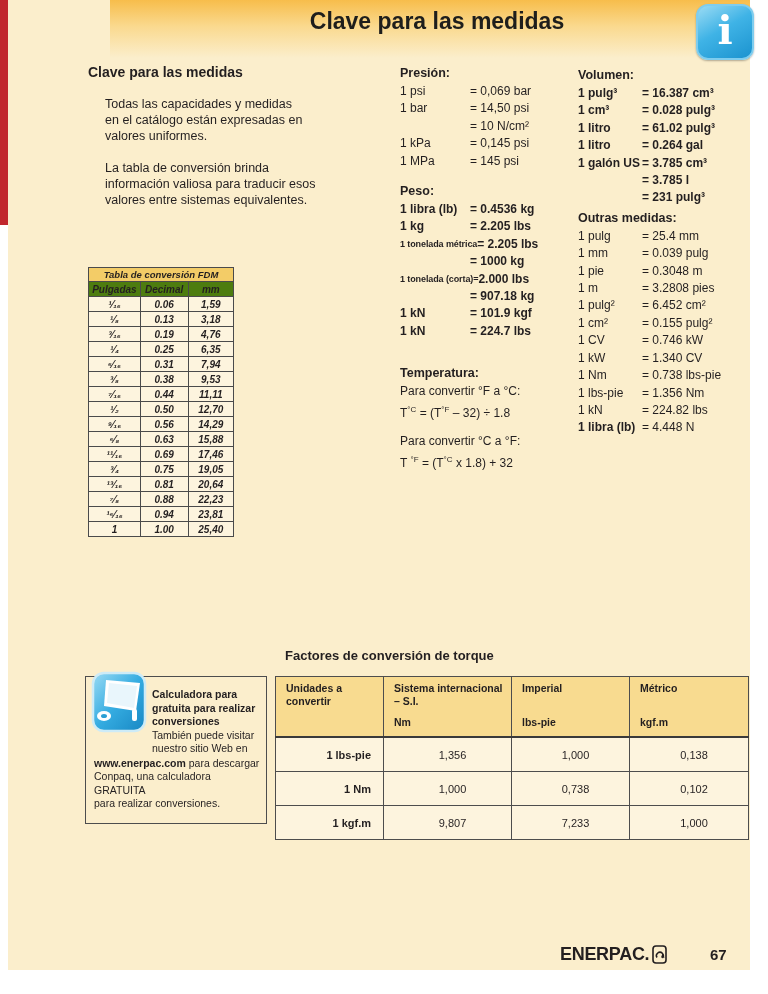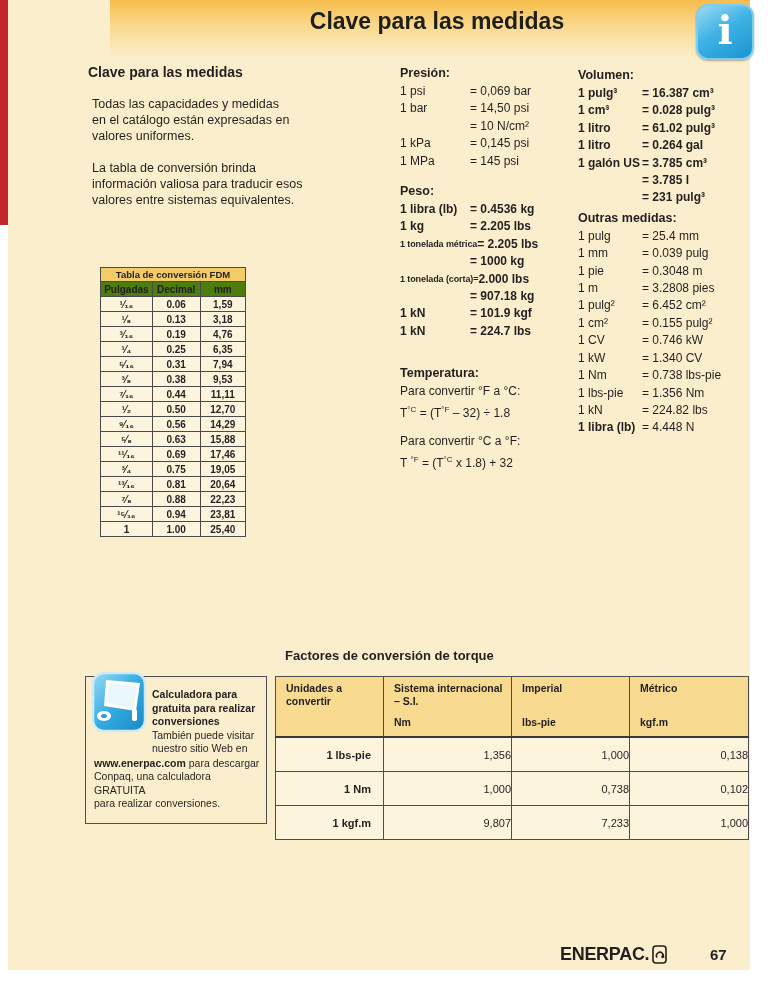--- a/index.html
+++ b/index.html
@@ -14,26 +14,26 @@
   .band .title{padding-top:8px;text-align:center;font-size:23px;font-weight:bold;color:#1E1E1C;text-indent:14px;}
   .info-icon{position:absolute;left:688px;top:4px;width:54px;height:52px;border-radius:12px;
         background:linear-gradient(150deg,#9ADBF4 0%,#3FB3E6 45%,#1B93CF 100%);
         border:2px solid #7FCDEE;box-shadow:0 1px 2px rgba(0,0,0,.3);
         display:flex;align-items:center;justify-content:center;}
   .info-icon .i{color:#fff;font-family:"DejaVu Serif",serif;font-weight:bold;font-size:40px;line-height:1;margin-top:-5px;}
 
   
   .intro{position:absolute;left:80px;top:64px;width:244px;}
   .intro h2{font-size:14px;font-weight:bold;margin:0 0 16px 0;}
-  .para{font-size:12.5px;line-height:16px;margin:0 0 16px 4px;}
+  .para{font-size:12.5px;line-height:16px;margin:0 0 16px 17px;}
   .ln{display:block;}
 
   
-  table.fdm{position:absolute;left:92px;top:267px;width:146px;border-collapse:collapse;
-        font-size:9.5px;}
+  table.fdm{position:absolute;left:80px;top:267px;width:146px;border-collapse:collapse;
+        font-size:9.5px;font-style:italic;}
   table.fdm th,table.fdm td{border:1px solid #4a4a4b;text-align:center;padding:0;}
   table.fdm .ttl{background:#F3CC67;font-weight:bold;height:13px;font-size:9.5px;}
   table.fdm .hdr th{background:#4d7c0f;font-weight:bold;height:14px;font-size:10px;}
   table.fdm td{background:#FDF4DE;height:14px;font-weight:bold;font-size:10px;}
   table.fdm col.c1{width:52px;}table.fdm col.c2{width:48px;}table.fdm col.c3{width:46px;}
 
   
   .colA{position:absolute;left:392px;top:66px;width:178px;}
   .colB{position:absolute;left:570px;top:68px;width:178px;}
   .sec h3{font-size:12.5px;font-weight:bold;margin:0 0 2px 0;line-height:15px;}
@@ -61,21 +61,21 @@
 
   table.torque{position:absolute;left:267px;top:676px;width:473px;border-collapse:collapse;table-layout:fixed;}
   table.torque col.t1{width:108px;}table.torque col.t2{width:128px;}
   table.torque col.t3{width:118px;}table.torque col.t4{width:119px;}
   table.torque th,table.torque td{border:1px solid #4d4d4d;}
   table.torque thead th{background:#F8DB90;border-bottom:2px solid #3a3a3a;
         text-align:left;vertical-align:top;padding:5px 8px 4px 10px;font-size:10.5px;height:50px;}
   .hcell{display:flex;flex-direction:column;justify-content:space-between;height:46px;font-weight:bold;line-height:12.5px;}
   table.torque tbody th.runit{background:#FDF4DE;text-align:right;font-weight:bold;
         padding:0 12px 0 0;font-size:11px;height:33px;}
-  table.torque tbody td{background:#FDF4DE;text-align:right;padding:0 0 0 10px;font-size:11px;height:33px;}
+  table.torque tbody td{background:#FDF4DE;text-align:center;padding:0 0 0 10px;font-size:11px;height:33px;}
 
   
   .brand{position:absolute;left:552px;top:944px;font-size:18px;font-weight:bold;letter-spacing:-0.3px;display:flex;align-items:center;}
   .brand svg{margin-left:3px;}
   .pagenum{position:absolute;left:702px;top:946px;font-size:15px;font-weight:bold;}
 </style>
 </head>
 <body>
 
 <div class="canvas">

